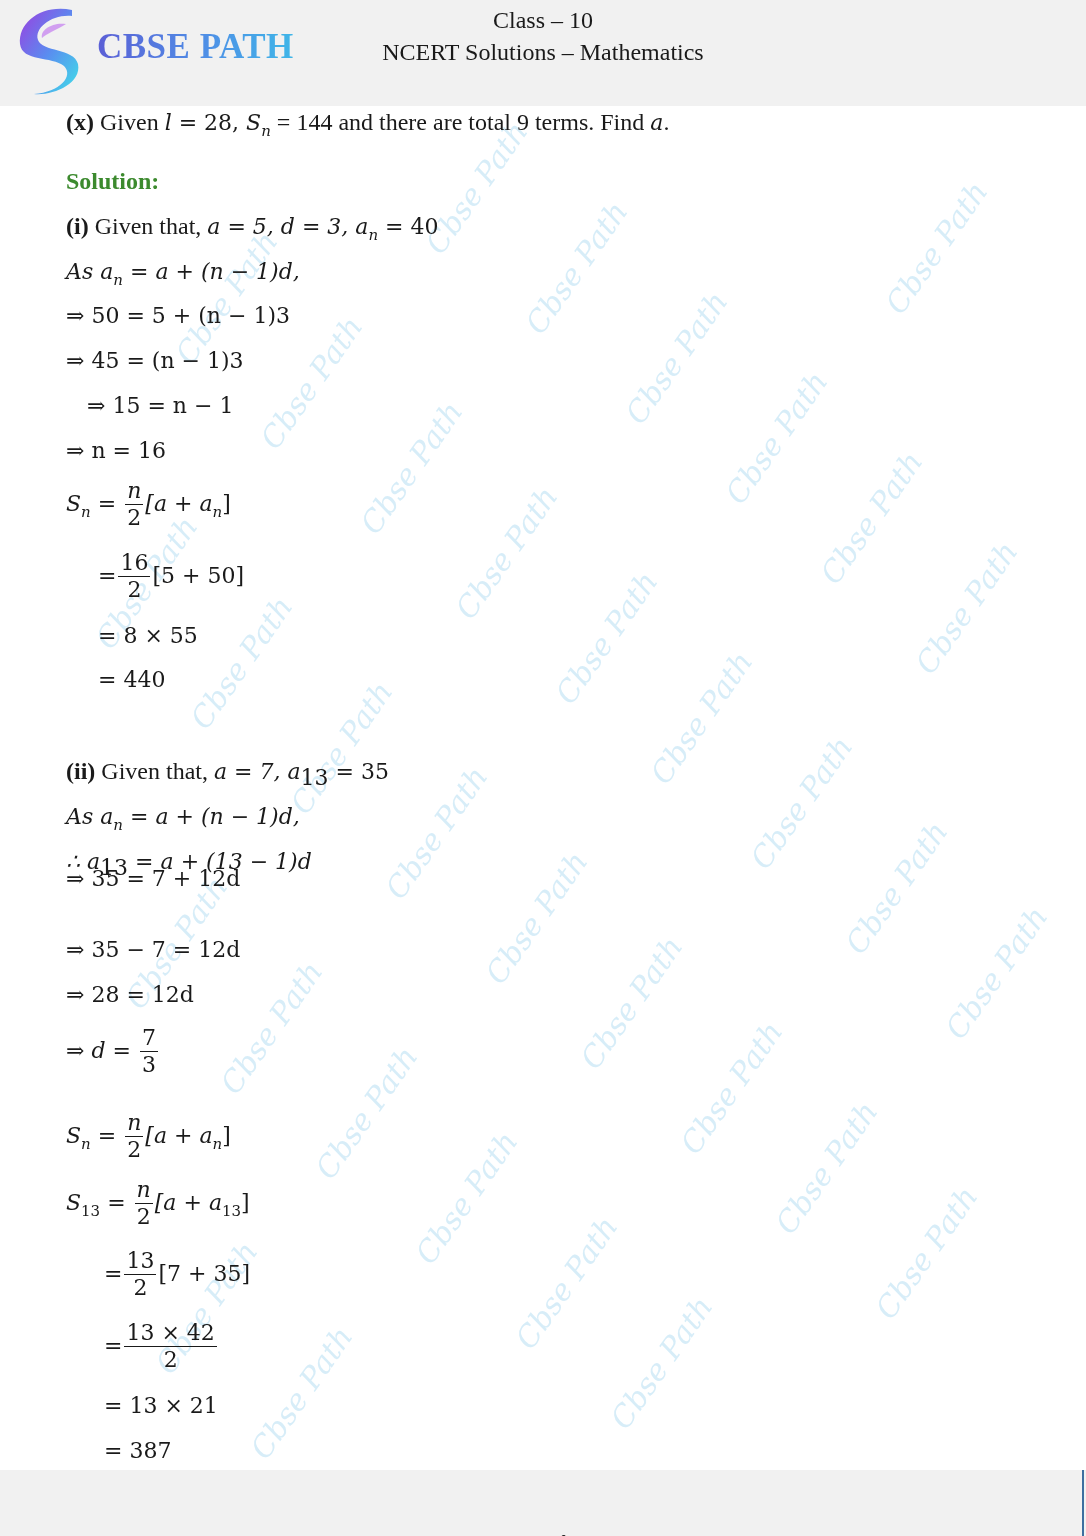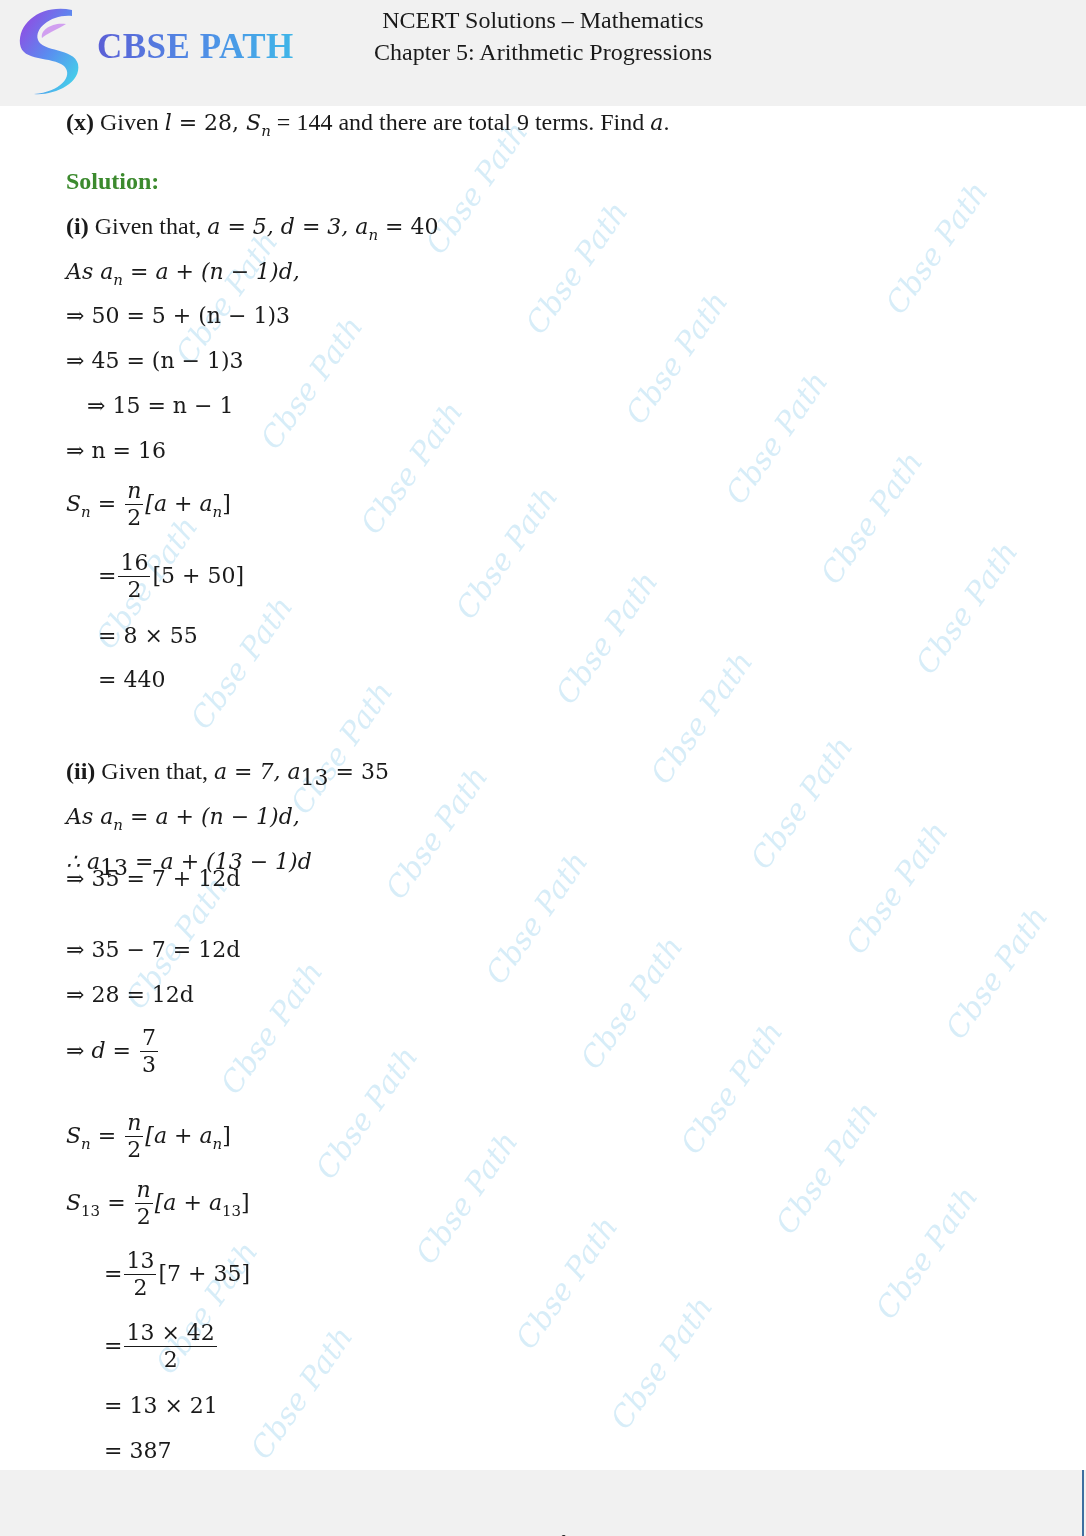--- a/index.html
+++ b/index.html
@@ -62,22 +62,22 @@
         <stop offset="0" stop-color="#9b3fe0"></stop>
         <stop offset="0.5" stop-color="#5a8cf0"></stop>
         <stop offset="1" stop-color="#3fe0e8"></stop>
       </linearGradient>
     </defs>
     <path d="M60 6 C30 0 6 18 8 40 C10 58 40 52 52 62 C62 72 48 88 22 90 C40 92 70 80 66 60 C62 44 30 48 26 36 C22 24 40 10 60 12 Z" fill="url(#lg1)"></path>
     <path d="M54 20 C40 18 28 26 30 34 C34 30 44 26 54 20 Z" fill="#c98bf0" opacity="0.8"></path>
   </svg>
   <div class="logo-text">CBSE PATH</div>
   <div class="title-block">
+    <div>Class – 10</div>
     <div>NCERT Solutions – Mathematics</div>
-    <div>Chapter 5: Arithmetic Progressions</div>
   </div>
 </div>
 
 <div>
   <span class="wm" style="left:400px;top:170px;">Cbse Path</span>
   <span class="wm" style="left:860px;top:230px;">Cbse Path</span>
   <span class="wm" style="left:500px;top:250px;">Cbse Path</span>
   <span class="wm" style="left:150px;top:280px;">Cbse Path</span>
   <span class="wm" style="left:600px;top:340px;">Cbse Path</span>
   <span class="wm" style="left:235px;top:365px;">Cbse Path</span>

